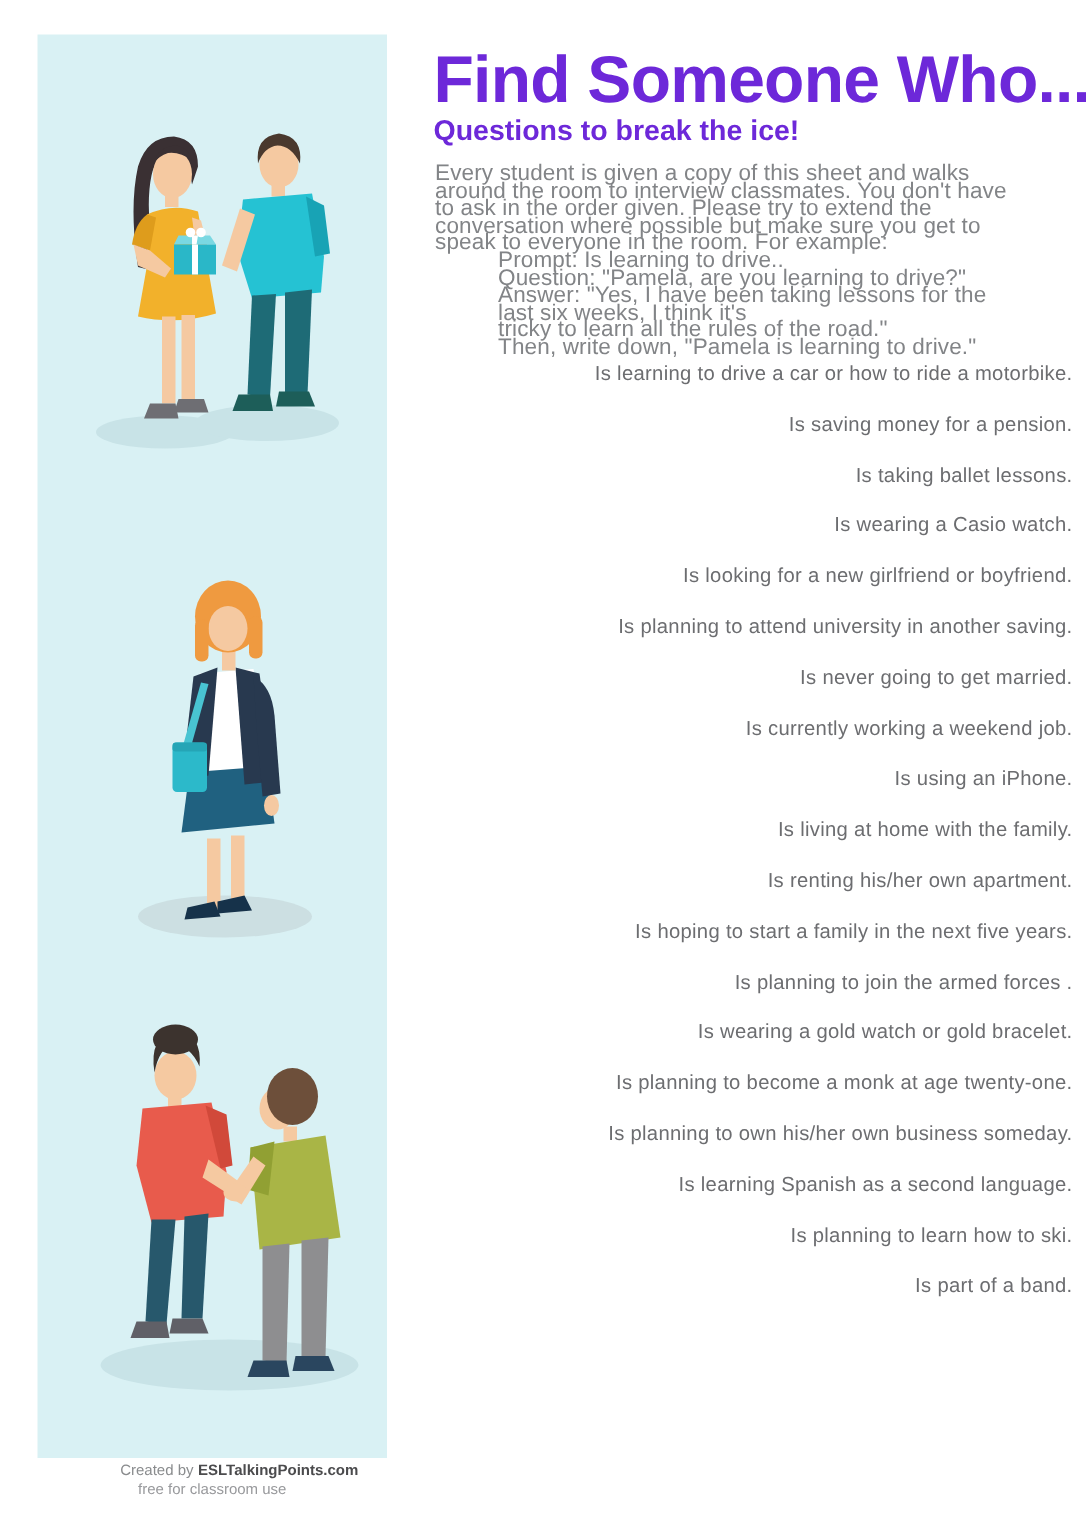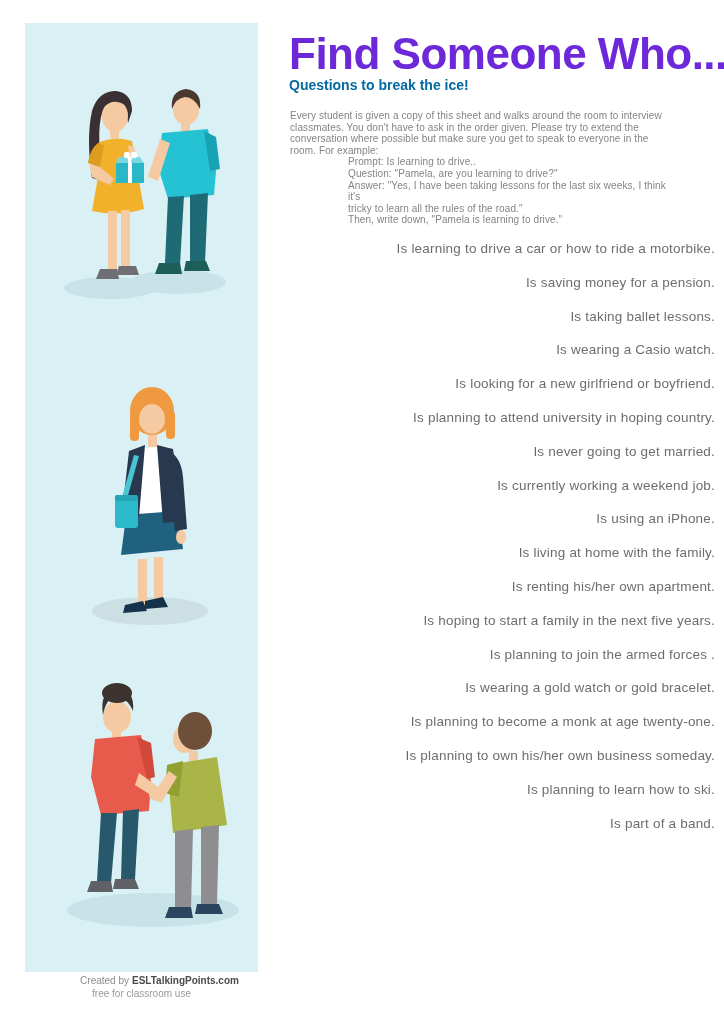--- a/index.html
+++ b/index.html
@@ -22,27 +22,27 @@
   .footer .by{color:#8a8c8e;margin-right:3px;margin-left:36px;}
   .footer .site{font-weight:bold;color:#4b4b4d;}
   main{position:absolute;left:289px;top:0;width:425px;}
   .title{
     position:absolute;left:0;top:36px;margin:0;
     font-size:44px;line-height:36px;font-weight:800;color:#6d28d9;
     letter-spacing:-0.5px;white-space:nowrap;
   }
   .subtitle{
     position:absolute;left:0;top:77px;margin:0;
-    font-size:14px;font-weight:bold;color:#0369a1;white-space:nowrap;
+    font-size:19px;font-weight:bold;color:#6d28d9;white-space:nowrap;
   }
   .instructions{
     position:absolute;left:1px;top:110px;width:382px;
-    font-size:10px;line-height:11.6px;color:#828487;letter-spacing:0.1px;
+    font-size:15px;line-height:11.6px;color:#828487;letter-spacing:0.1px;
   }
-  .examples{margin-left:58px;}
+  .examples{margin-left:42px;}
   .questions{position:absolute;left:1px;top:242px;width:425px;text-align:right;}
   .q{
     font-size:13.5px;line-height:14px;margin:0 0 19.8px 0;
     color:#6c6d70;letter-spacing:0.2px;white-space:nowrap;
   }
 </style>
 </head>
 <body>
 
 <div>
@@ -166,28 +166,29 @@
         <div>Then, write down, "Pamela is learning to drive."</div>
       </div>
     </div>
 
     <div class="questions">
       <p class="q">Is learning to drive a car or how to ride a motorbike.</p>
       <p class="q">Is saving money for a pension.</p>
       <p class="q">Is taking ballet lessons.</p>
       <p class="q">Is wearing a Casio watch.</p>
       <p class="q">Is looking for a new girlfriend or boyfriend.</p>
-      <p class="q">Is planning to attend university in hoping country.</p>
+      <p class="q">Is planning to attend university in another saving.</p>
       <p class="q">Is never going to get married.</p>
       <p class="q">Is currently working a weekend job.</p>
       <p class="q">Is using an iPhone.</p>
       <p class="q">Is living at home with the family.</p>
       <p class="q">Is renting his/her own apartment.</p>
       <p class="q">Is hoping to start a family in the next five years.</p>
       <p class="q">Is planning to join the armed forces .</p>
       <p class="q">Is wearing a gold watch or gold bracelet.</p>
       <p class="q">Is planning to become a monk at age twenty-one.</p>
       <p class="q">Is planning to own his/her own business someday.</p>
+      <p class="q">Is learning Spanish as a second language.</p>
       <p class="q">Is planning to learn how to ski.</p>
       <p class="q">Is part of a band.</p>
     </div>
   </main>
 </div>
 
 </body></html>

